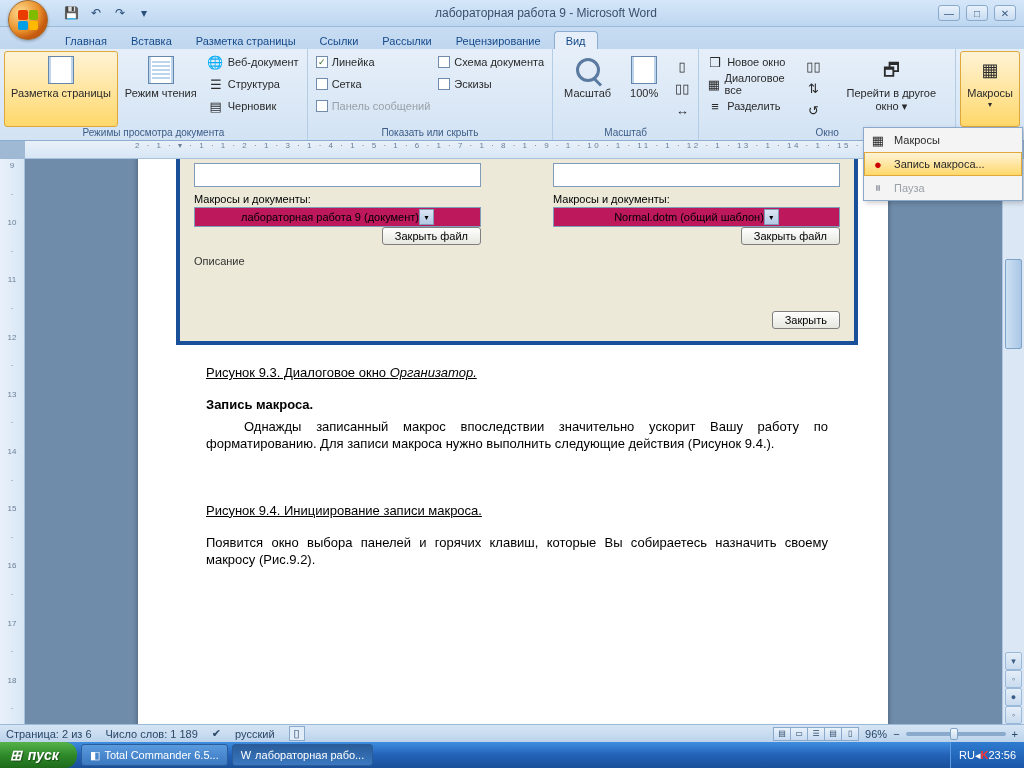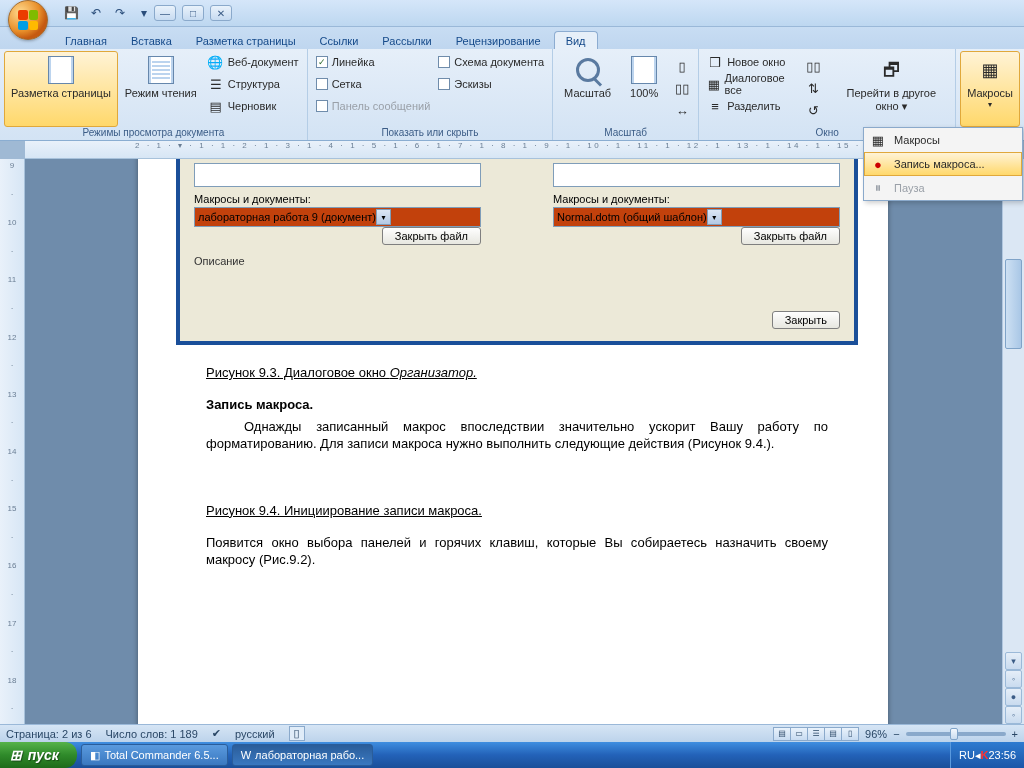--- a/index.html
+++ b/index.html
@@ -49,21 +49,21 @@
 .vruler { position: absolute; top: 18px; left: 0; width: 25px; bottom: 0; background: linear-gradient(to right,#e9f1fa,#d7e6f5); border-right: 1px solid #a8c2db; font-size: 8px; color: #6a7e94; display: flex; flex-direction: column; align-items: center; gap: 19.6px; padding-top: 2px; }
 .doc-scroll { position: absolute; top: 18px; left: 25px; right: 22px; bottom: 0; background: #6f8cab; overflow: hidden; }
 .page { position: absolute; left: 113px; top: -5px; width: 750px; height: 590px; background: #fff; box-shadow: 0 0 5px rgba(0,0,0,.4); padding: 0 60px 40px 68px; font-family: "Times New Roman", serif; font-size: 13px; color: #000; }
 
 
 .dlg { border: 4px solid #1a4f99; background: #ece9d8; margin: -5px -30px 20px -30px; padding: 10px 14px 12px; font-family: Tahoma, sans-serif; font-size: 11px; }
 .dlg-cols { display: flex; gap: 72px; }
 .dlg-col { flex: 1; }
 .dlg-list { background: #fff; border: 1px solid #7f9db9; height: 24px; margin-bottom: 6px; }
 .dlg-label { margin-bottom: 2px; }
-.dlg-select { width: 100%; border: 1px solid #7f9db9; background: #c2410c; height: 20px; font-size: 11px; display: flex; align-items: center; justify-content: flex-start; padding: 0 3px; }
+.dlg-select { width: 100%; border: 1px solid #7f9db9; background: #be185d; height: 20px; font-size: 11px; display: flex; align-items: center; justify-content: center; padding: 0 3px; }
 .dlg-select .arr { background: linear-gradient(#dce6f4,#b4c9e4); border: 1px solid #7f9db9; width: 15px; height: 16px; display: flex; align-items: center; justify-content: center; font-size: 8px; }
 .dlg-btn { border: 1px solid #7f7f7f; background: linear-gradient(#fefefe,#e7e7e0); padding: 2px 12px; font-size: 11px; border-radius: 3px; display: inline-block; }
 .dlg-btn-row { text-align: right; }
 
 .caption { margin: 20px 0 16px; text-decoration: underline; }
 .bold { font-weight: bold; }
 .indent { text-indent: 38px; }
 .para { margin-bottom: 4px; line-height: 1.35; text-align: justify; }
 .italic { font-style: italic; }
 
@@ -104,20 +104,21 @@
         <div></div>
         <div></div>
       </div>
   </div>
   <div class="qat">
     <div class="qat-btn">💾</div>
     <div class="qat-btn">↶</div>
     <div class="qat-btn">↷</div>
     <div class="qat-btn">▾</div>
   </div>
+  <div class="title-text">лабораторная работа 9  -  Microsoft Word</div>
   <div class="winbtns">
     <div class="winbtn">—</div>
     <div class="winbtn">□</div>
     <div class="winbtn">✕</div>
   </div>
 </div>
 
 <div class="ribbon-tabs">
   <div class="ribbon-tab">Главная</div>
   <div class="ribbon-tab">Вставка</div>

